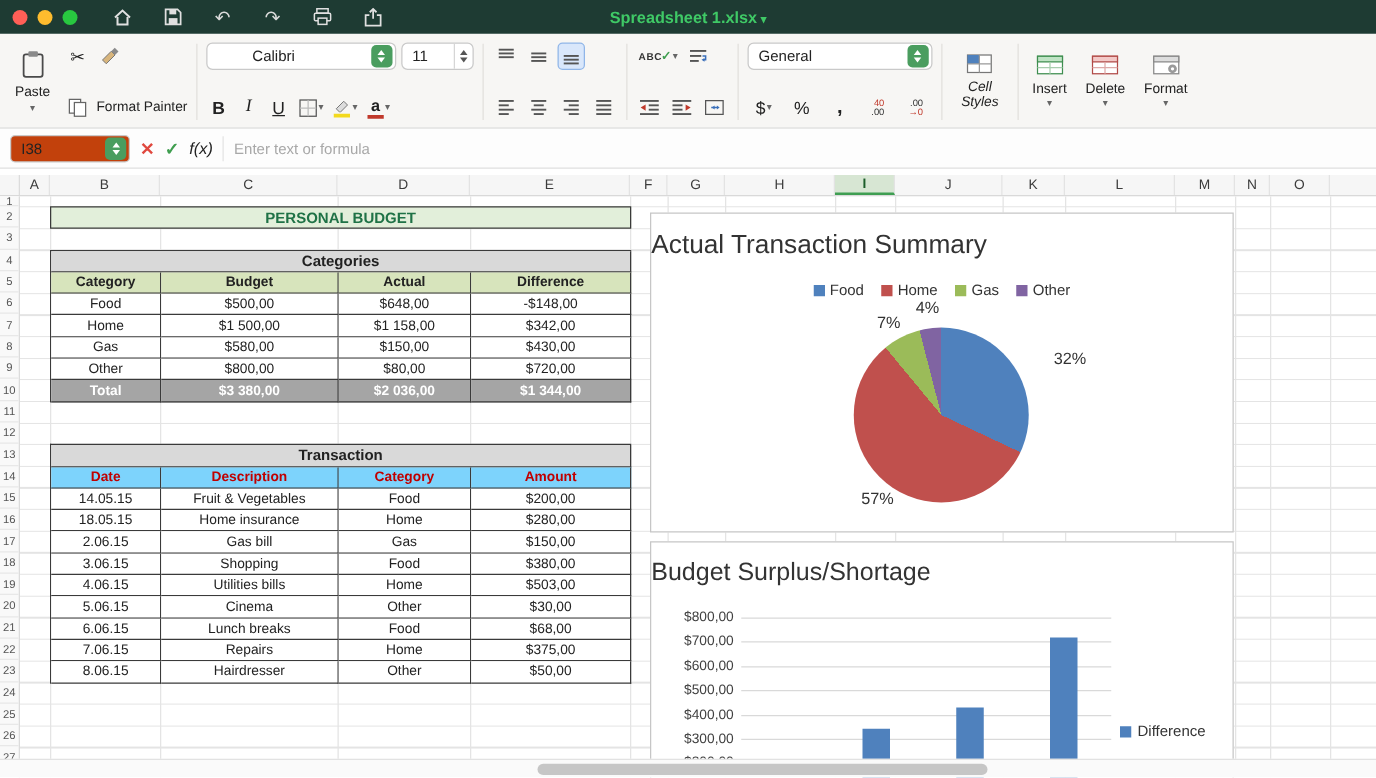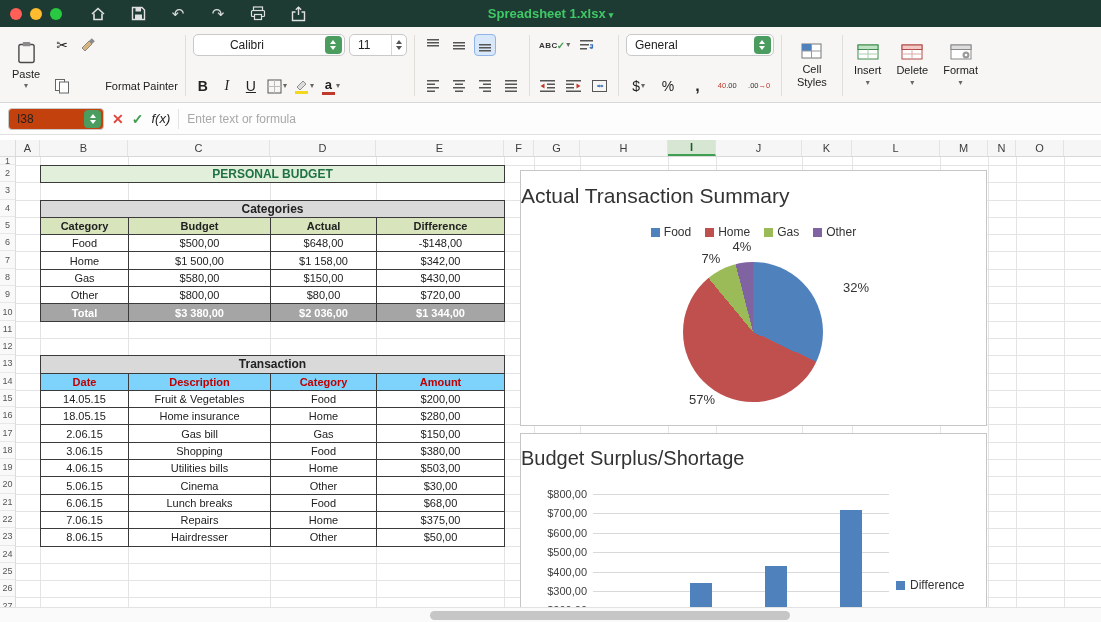--- a/index.html
+++ b/index.html
@@ -38,21 +38,21 @@
   .tri-up{width:0;height:0;border-left:3px solid transparent;border-right:3px solid transparent;border-bottom:4px solid #fff;}
   .tri-down{width:0;height:0;border-left:3px solid transparent;border-right:3px solid transparent;border-top:4px solid #fff;}
   .graystep .tri-up{border-bottom-color:#555;}
   .graystep .tri-down{border-top-color:#555;}
   .fc{display:flex;flex-direction:column;align-items:center;line-height:1;}
   .fc .glyph{font-size:13px;font-weight:bold;}
   .fcbar{display:block;width:13px;height:3px;background:#c0392b;margin-top:1px;}
   .hlbar{display:block;width:13px;height:3px;background:#f3d91e;margin-top:1px;}
   .abc{font-size:8px;font-weight:bold;letter-spacing:.5px;color:#333;}
   .abccheck{color:#3f9e4f;font-size:10px;font-weight:bold;margin-left:-2px;}
-  .stack2{display:flex;align-items:flex-end;line-height:1;font-size:7.5px;color:#333;}
+  .stack2{display:flex;flex-direction:column;align-items:flex-end;line-height:1;font-size:7.5px;color:#333;}
   .stack2 .r1{color:#c0392b;}
   .comma{font-size:16px;font-weight:bold;}
   .cur{font-size:14px;}
   .pct{font-size:14px;}
 
   
   .formulabar{flex:0 0 32px;background:#fdfdfd;border-bottom:1px solid #e0e0e0;display:flex;align-items:center;padding:0 8px;gap:8px;margin-bottom:5px;}
   .namebox{width:96px;height:22px;background:#c2410c;border:1px solid #c9c9c9;border-radius:4px;display:flex;align-items:center;padding-left:8px;font-size:12px;}
   .namebox .greenstep{margin-left:auto;}
   .fx-x{color:#e0483e;font-size:14px;font-weight:bold;}
@@ -179,21 +179,21 @@
             </svg>
         </span>
       </div>
       <div class="trow">
         <span class="tool">
           <svg width="16" height="16" viewBox="0 0 16 16">
               <rect x="1.5" y="1.5" width="9" height="11" fill="#fff" stroke="#666"></rect>
               <rect x="5.5" y="4" width="9" height="11" fill="#fff" stroke="#666"></rect>
             </svg>
         </span>
-        <span class="lbl" style="font-size:11px;margin-left:28px;">Format Painter</span>
+        <span class="lbl" style="font-size:11px;">Format Painter</span>
       </div>
     </div>
 
     <div class="gdiv"></div>
 
     <div class="vgroup">
       <div class="trow">
         <div class="combo" style="width:152px;padding-left:36px;">
           <span class="txt">Calibri</span>
           <span class="greenstep">
@@ -384,21 +384,21 @@
           <span class="stack2">
               <span>.00</span>
               <span class="r1">→0</span>
             </span>
         </span>
       </div>
     </div>
 
     <div class="gdiv"></div>
 
-    <div class="bigbtn" style="width:46px;">
+    <div class="bigbtn" style="width:46px;font-style:italic;">
       <span>
         <svg width="21" height="16" viewBox="0 0 21 16">
             <rect x="1" y="1" width="19" height="14" fill="#fff" stroke="#777"></rect>
             <rect x="1" y="1" width="9.5" height="7" fill="#4F81BD"></rect>
             <line x1="10.5" y1="1" x2="10.5" y2="15" stroke="#999"></line>
             <line x1="1" y1="8" x2="20" y2="8" stroke="#999"></line>
           </svg>
       </span>
       <span class="lbl">Cell Styles</span>
     </div>

